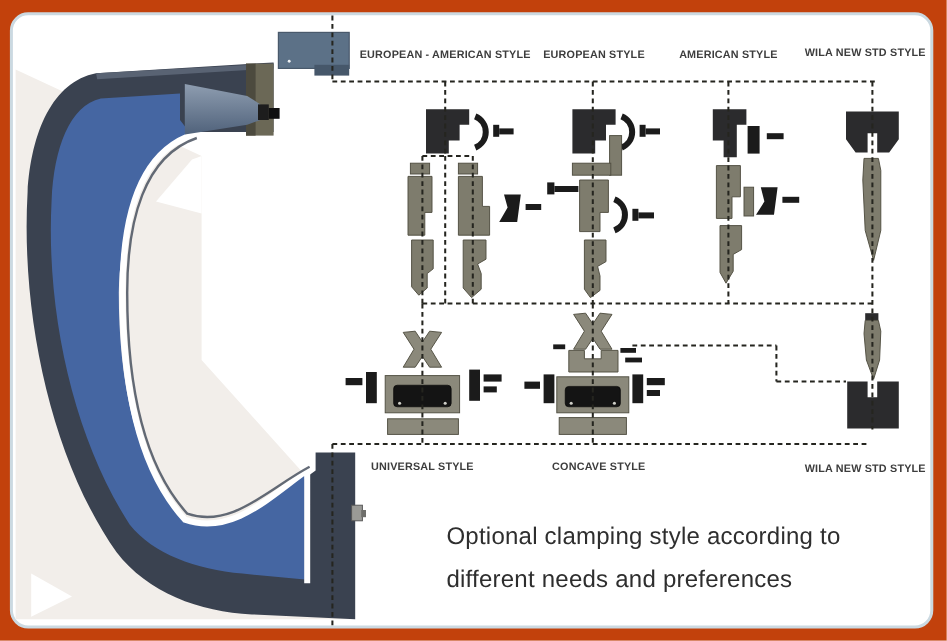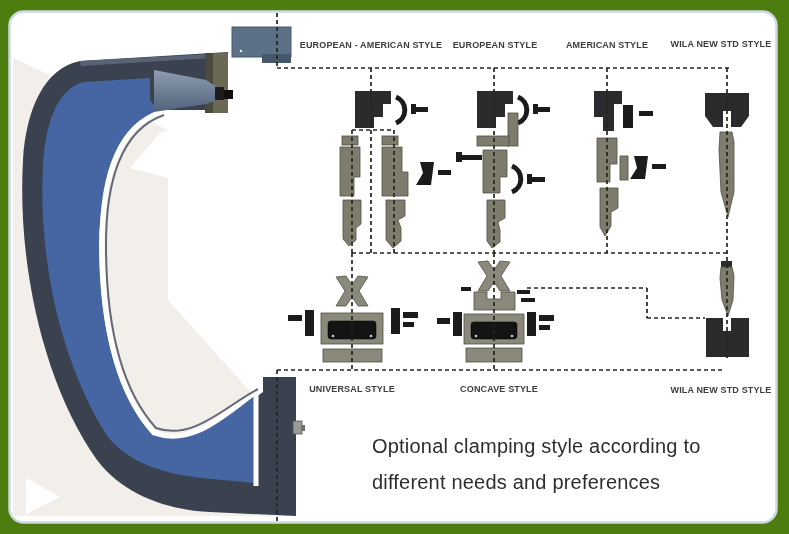--- a/index.html
+++ b/index.html
@@ -1,16 +1,16 @@
 <!DOCTYPE html>
 <html><head>
 <meta charset="utf-8">
 <style>
   html,body{margin:0;padding:0;background:#ffffff;}
-  .stage{position:relative;width:789px;height:534px;background:#4d7c0f;overflow:hidden;
+  .stage{position:relative;width:789px;height:534px;background:#c2410c;overflow:hidden;
          font-family:"Liberation Sans",sans-serif;}
   svg{position:absolute;left:0;top:0;}
   .olive{fill:#7e7c6d;stroke:#514f42;stroke-width:0.8;}
   .olive2{fill:#8b897b;stroke:#514f42;stroke-width:0.8;}
   .dk{fill:#2b2b2d;}
   .blk{fill:#1b1b1b;}
   .arc{fill:none;stroke:#1b1b1b;stroke-width:5;}
   .dash{fill:none;stroke:#25251f;stroke-width:1.7;stroke-dasharray:4 3;}
   .lbl{font:bold 9px "Liberation Sans",sans-serif;fill:#3d3d3d;letter-spacing:0.15px;}
   .cap{font:400 20px "Liberation Sans",sans-serif;fill:#2e2e2e;letter-spacing:0.2px;}

